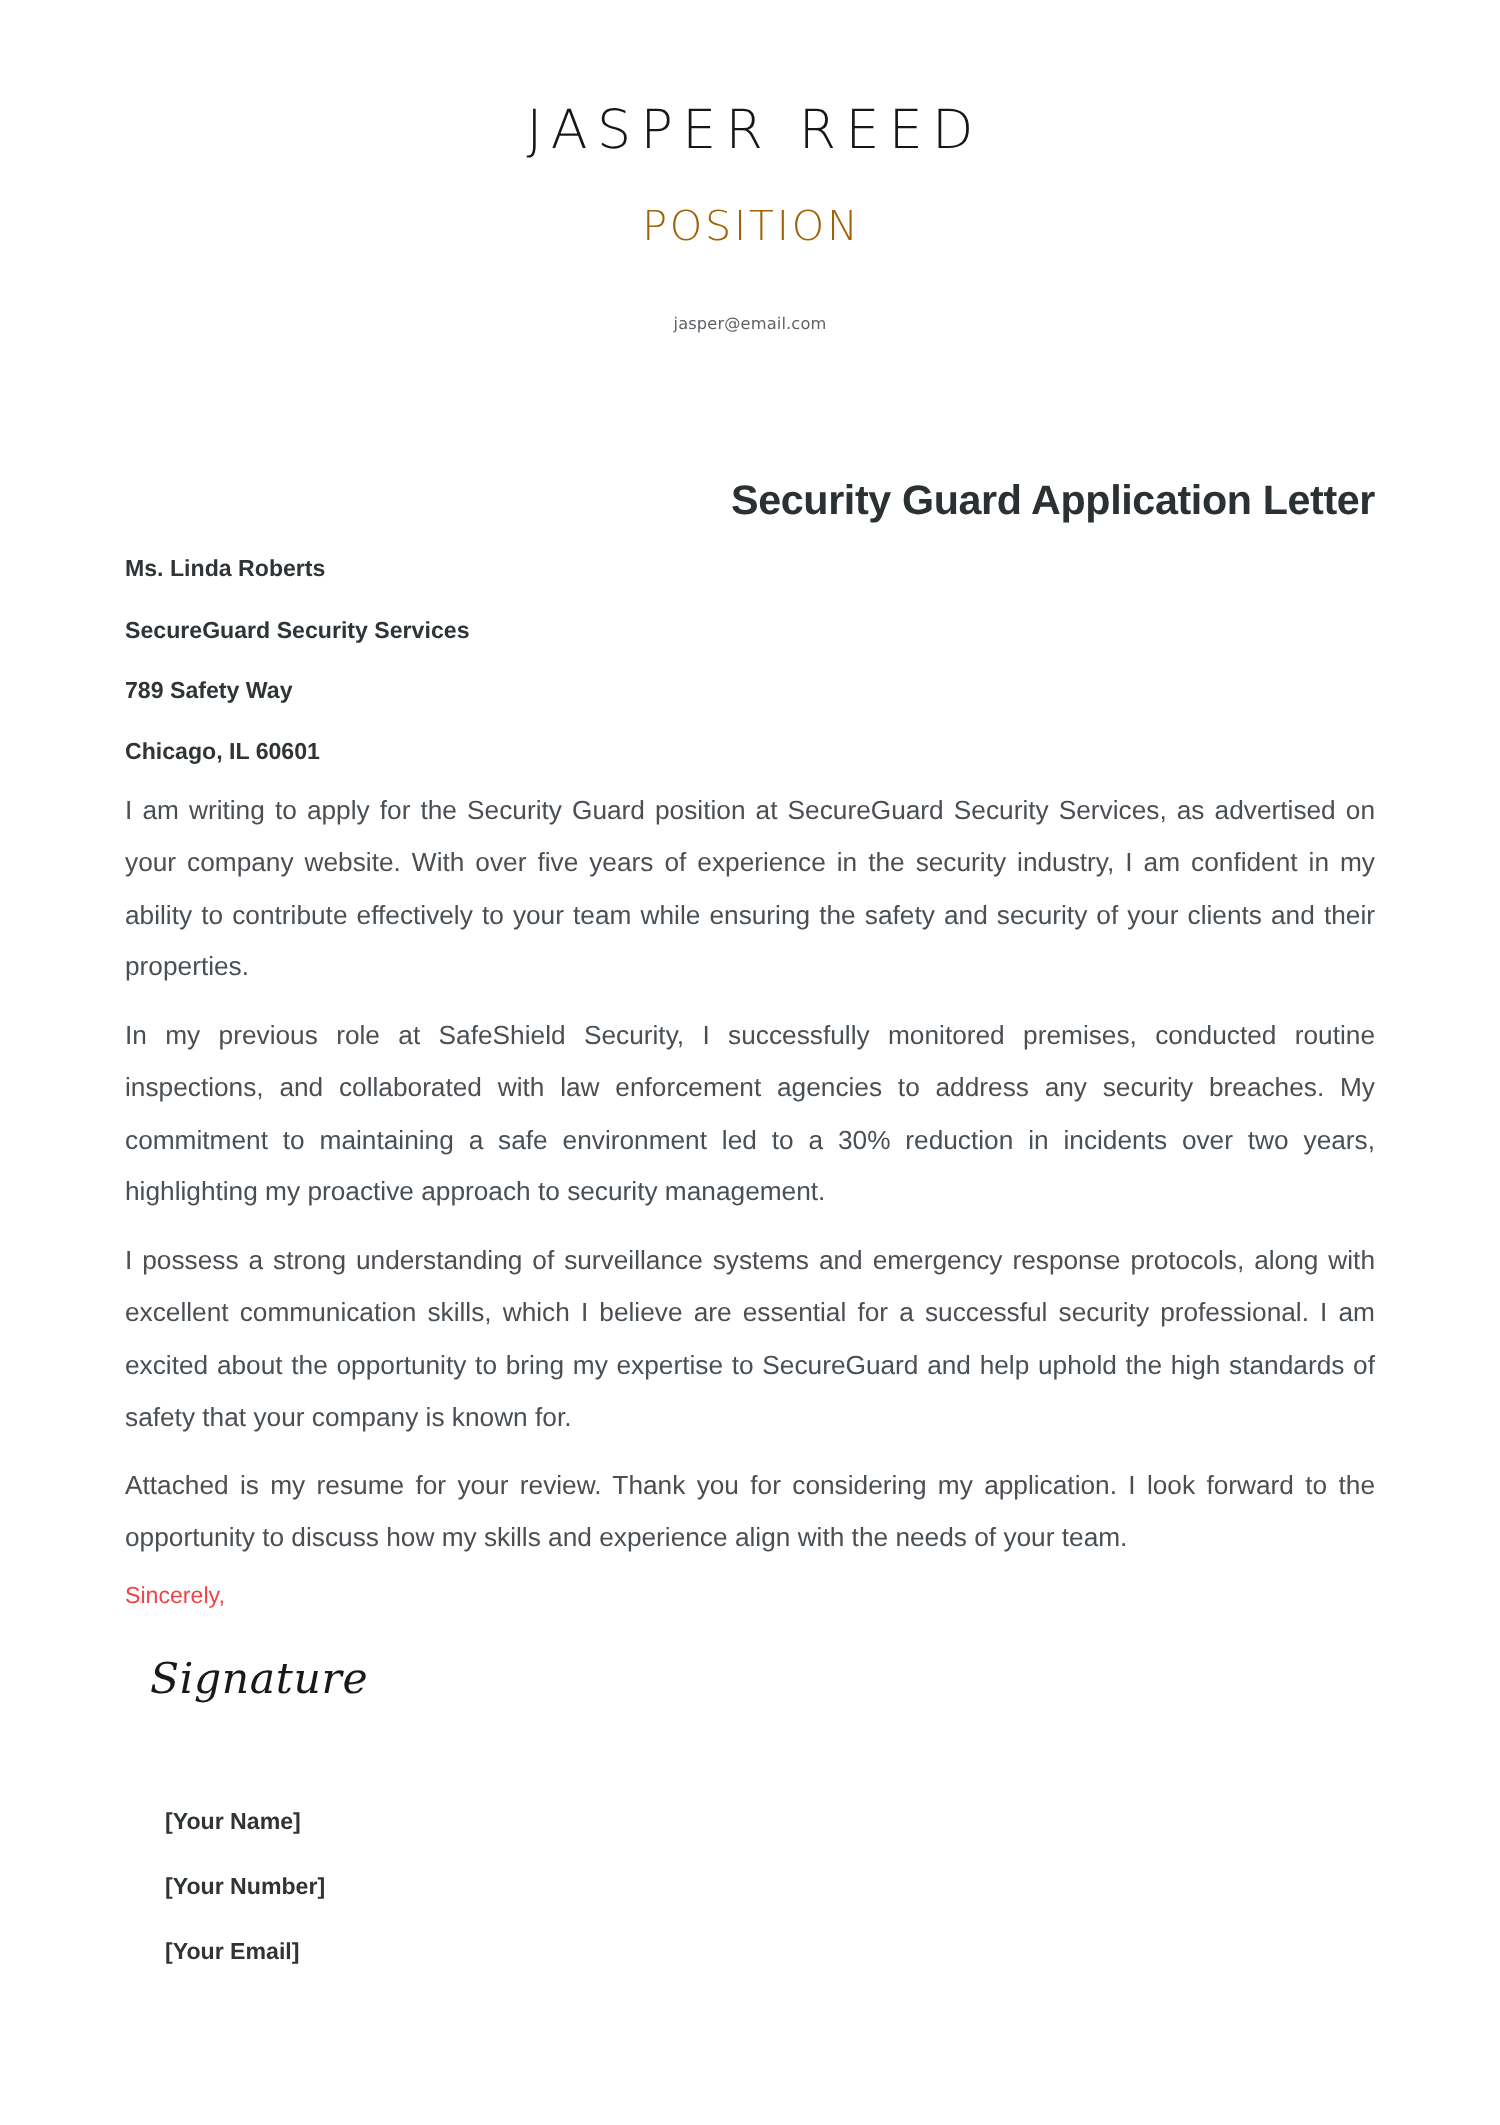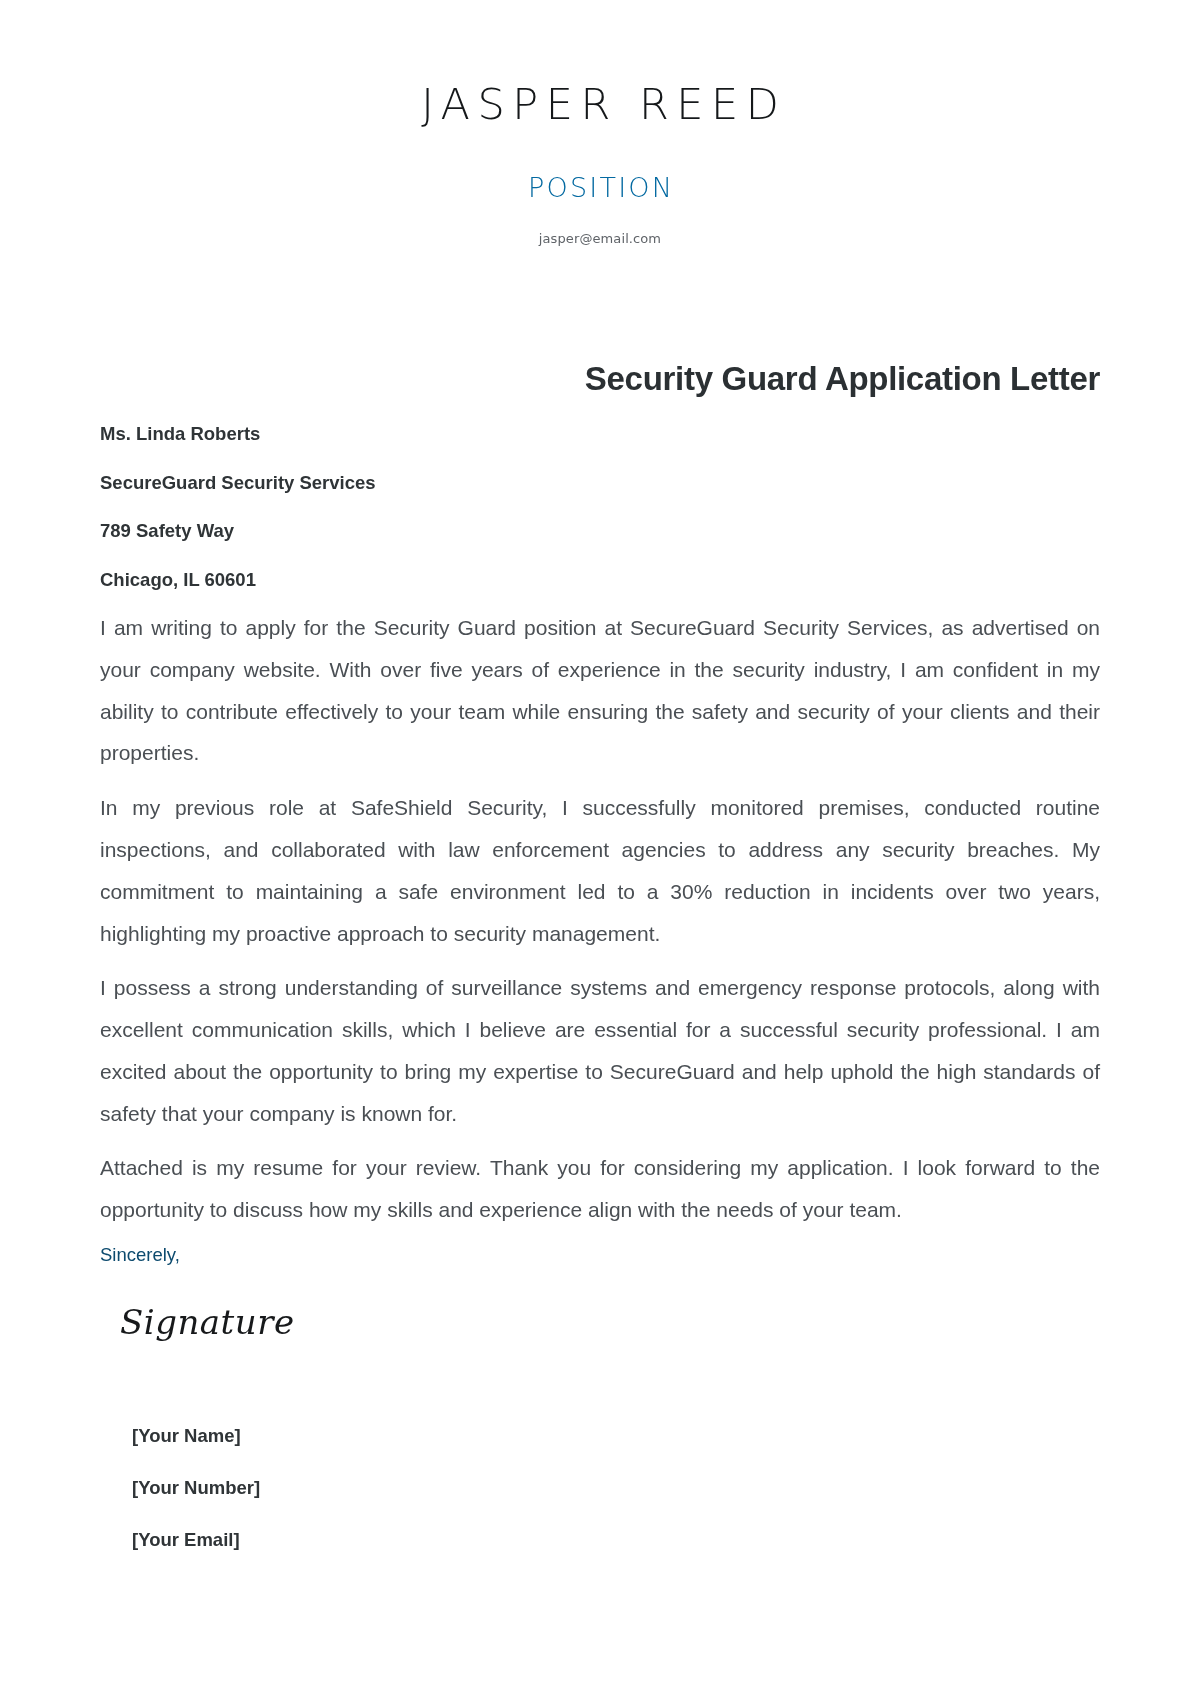--- a/index.html
+++ b/index.html
@@ -34,32 +34,32 @@
     font-family:"DejaVu Sans", sans-serif;
     font-size:43px;
     font-weight:300;
     letter-spacing:7.5px;
     color:#15181a;
     line-height:1.12;
     text-indent:7.5px;
   }
 
   .lh-position {
-    margin-top:44px;
+    margin-top:34px;
     font-family:"DejaVu Sans", sans-serif;
-    font-size:27px;
+    font-size:33px;
     font-weight:300;
     letter-spacing:2.2px;
-    color:#0369a1;
+    color:#a16207;
     line-height:1.15;
     text-indent:2.2px;
   }
 
   .lh-email {
-    margin-top:28px;
+    margin-top:52px;
     font-family:"DejaVu Sans", sans-serif;
     font-size:13px;
     font-weight:400;
     letter-spacing:0.1px;
     color:#5f6368;
   }
 
   
   .content {
     padding:0 88px 0 88px;
@@ -108,21 +108,21 @@
     text-align:justify;
     text-justify:inter-word;
   }
 
   .para.last-line-left { text-align-last:left; }
 
   .closing {
     margin-top:6px;
     font-size:18.5px;
     font-weight:400;
-    color:#0c4a6e;
+    color:#ef4444;
     line-height:1.99;
   }
 
   .signature-script {
     margin-top:30px;
     margin-left:20px;
     font-family:"DejaVu Serif", serif;
     font-style:italic;
     font-size:34px;
     font-weight:400;

